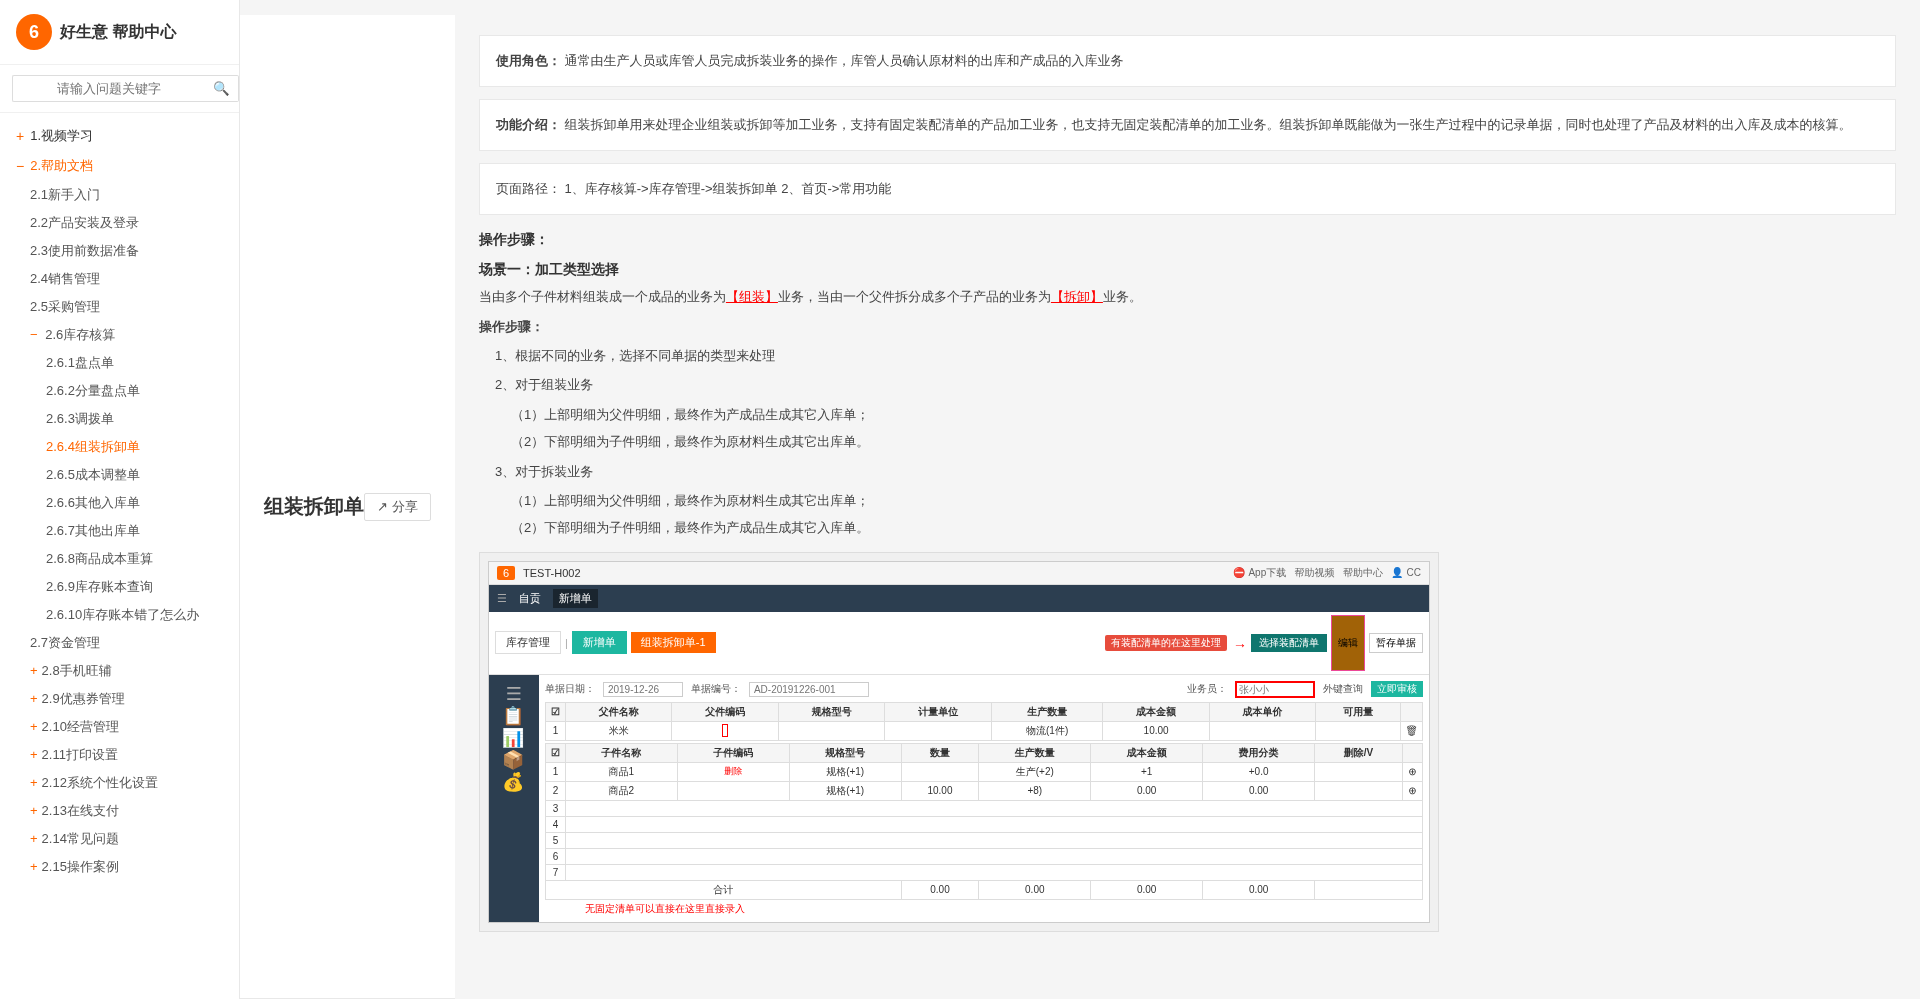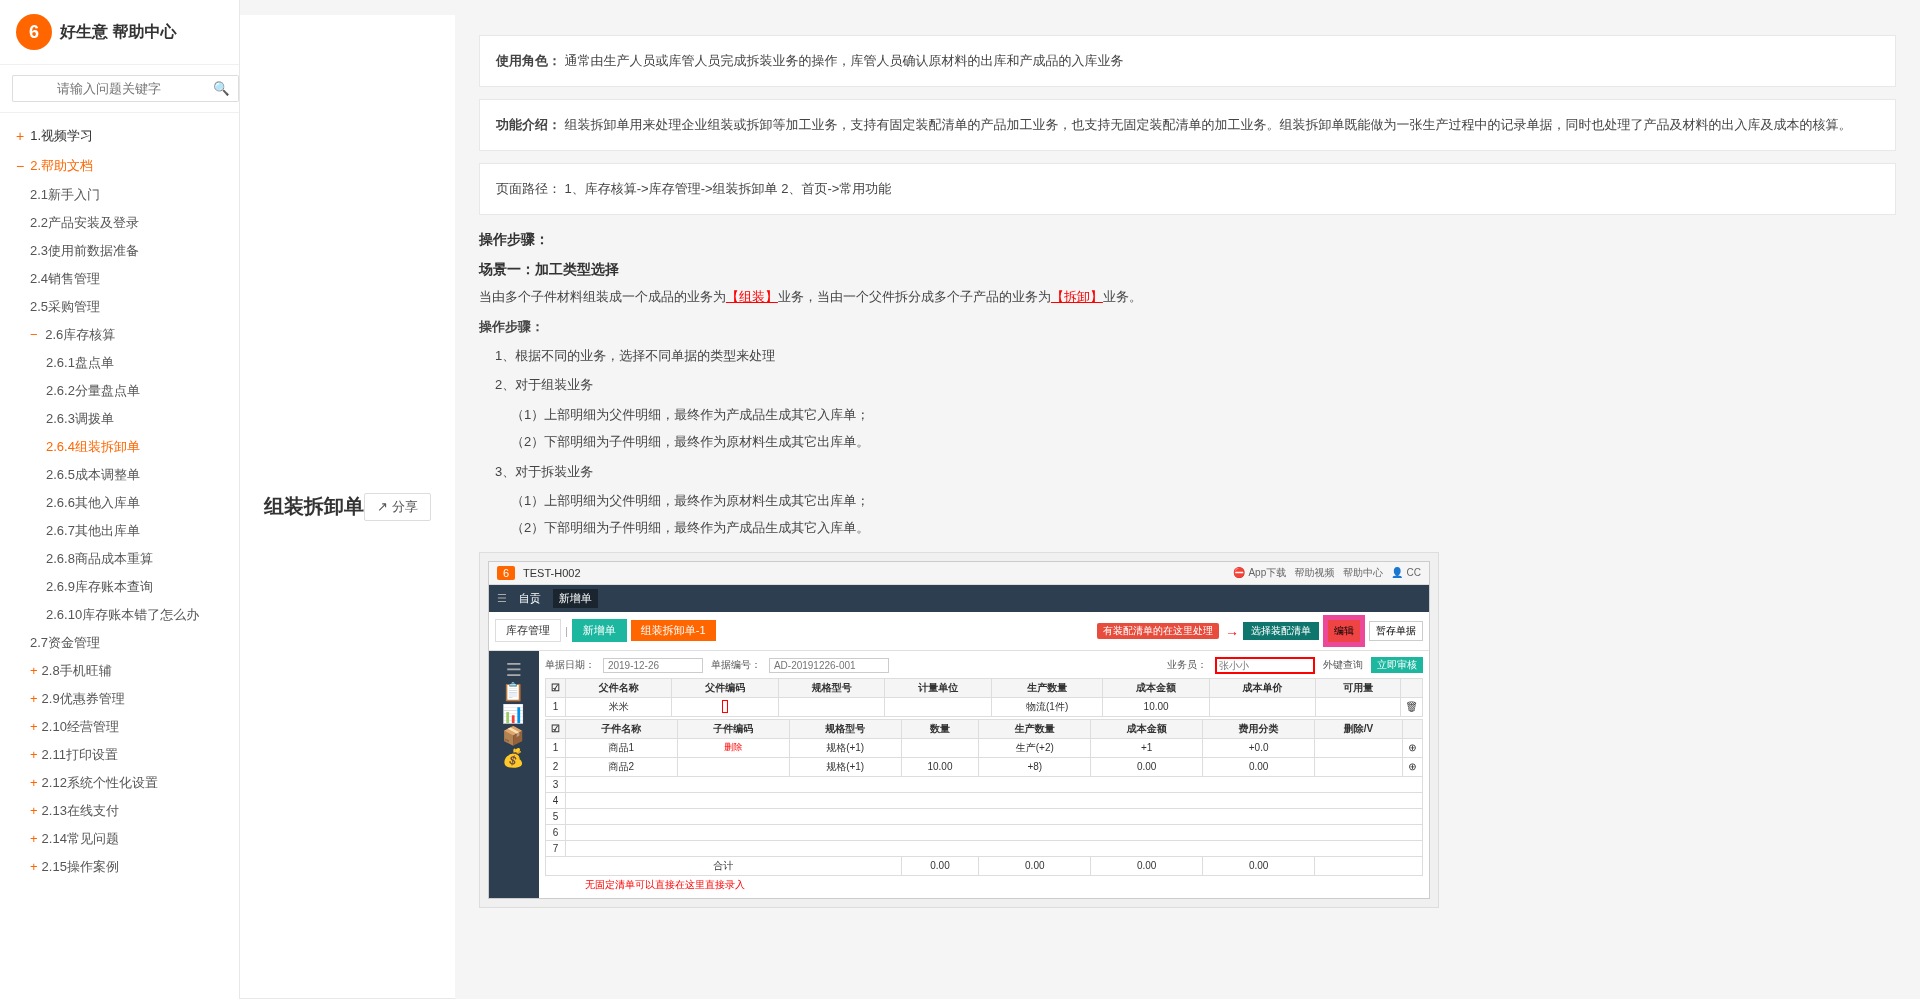--- a/index.html
+++ b/index.html
@@ -328,21 +328,21 @@
       align-items: center;
       gap: 8px;
       margin-bottom: 4px;
       font-size: 10px;
     }
 
     .ss-input-mini {
       border: 1px solid #ccc;
       padding: 1px 4px;
       font-size: 10px;
-      width: 100px;
+      width: 80px;
     }
 
     .ss-label { font-size: 10px; color: #555; white-space: nowrap; }
 
     .ann-box {
       border: 2px solid red;
       padding: 1px 2px;
       display: inline;
     }
   </style>
@@ -489,21 +489,21 @@
 
         <div style="background:#fff;border-bottom:1px solid #e0e0e0;padding:3px 6px;display:flex;align-items:center;gap:4px;">
           <span class="ss-tab">库存管理</span>
           <span style="color:#aaa;font-size:11px;">|</span>
           <span class="ss-tab active">新增单</span>
           <button class="ss-orange-btn">组装拆卸单-1</button>
           <span style="flex:1;"></span>
           <span style="font-size:10px;background:#e74c3c;color:#fff;padding:1px 6px;border-radius:2px;">有装配清单的在这里处理</span>
           <span style="color:red;font-size:14px;margin-left:2px;">→</span>
           <button style="background:#0f766e;color:#fff;border:none;padding:2px 8px;font-size:10px;">选择装配清单</button>
-          <button style="border:5px solid #ec4899;background:#ef4444;padding:4px 6px;font-size:10px;">编辑</button>
+          <button style="border:1px solid #ec4899;background:#a16207;padding:20px 6px;font-size:10px;">编辑</button>
           <button style="border:1px solid #ccc;background:#fff;padding:2px 6px;font-size:10px;">暂存单据</button>
         </div>
 
         <div class="ss-body">
 
           <div class="ss-sidebar-mini">
             <div style="color:#aaa;font-size:18px;text-align:center;margin-top:8px;">
               ☰<br>📋<br>📊<br>📦<br>💰
             </div>
           </div>

